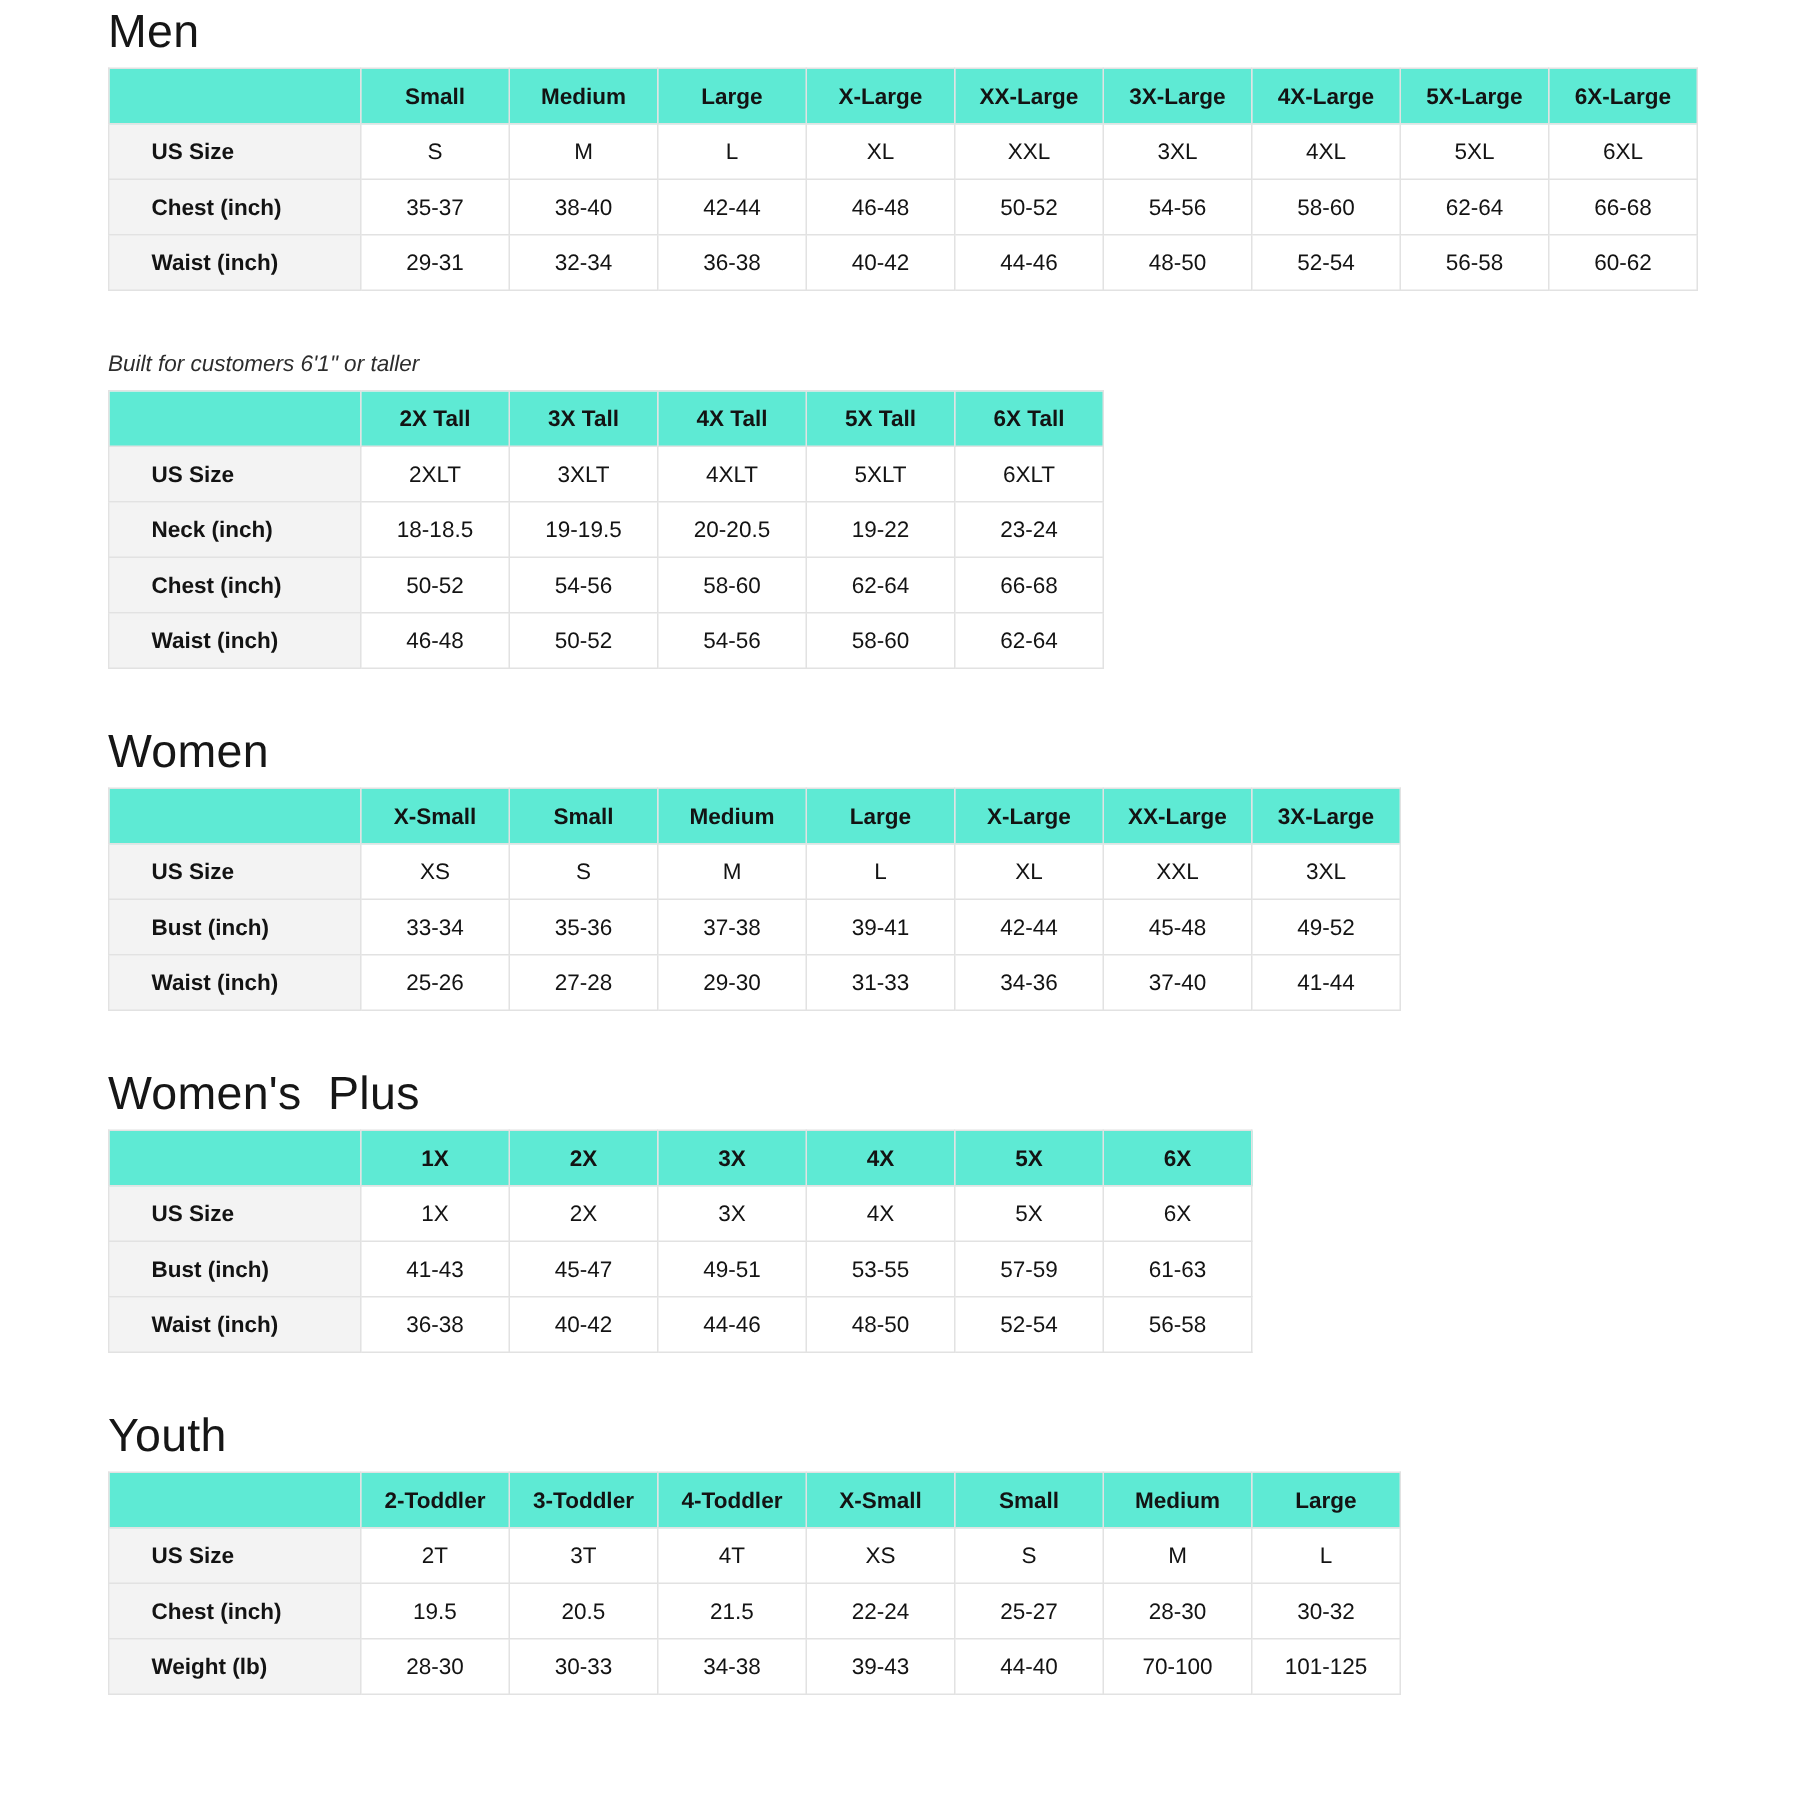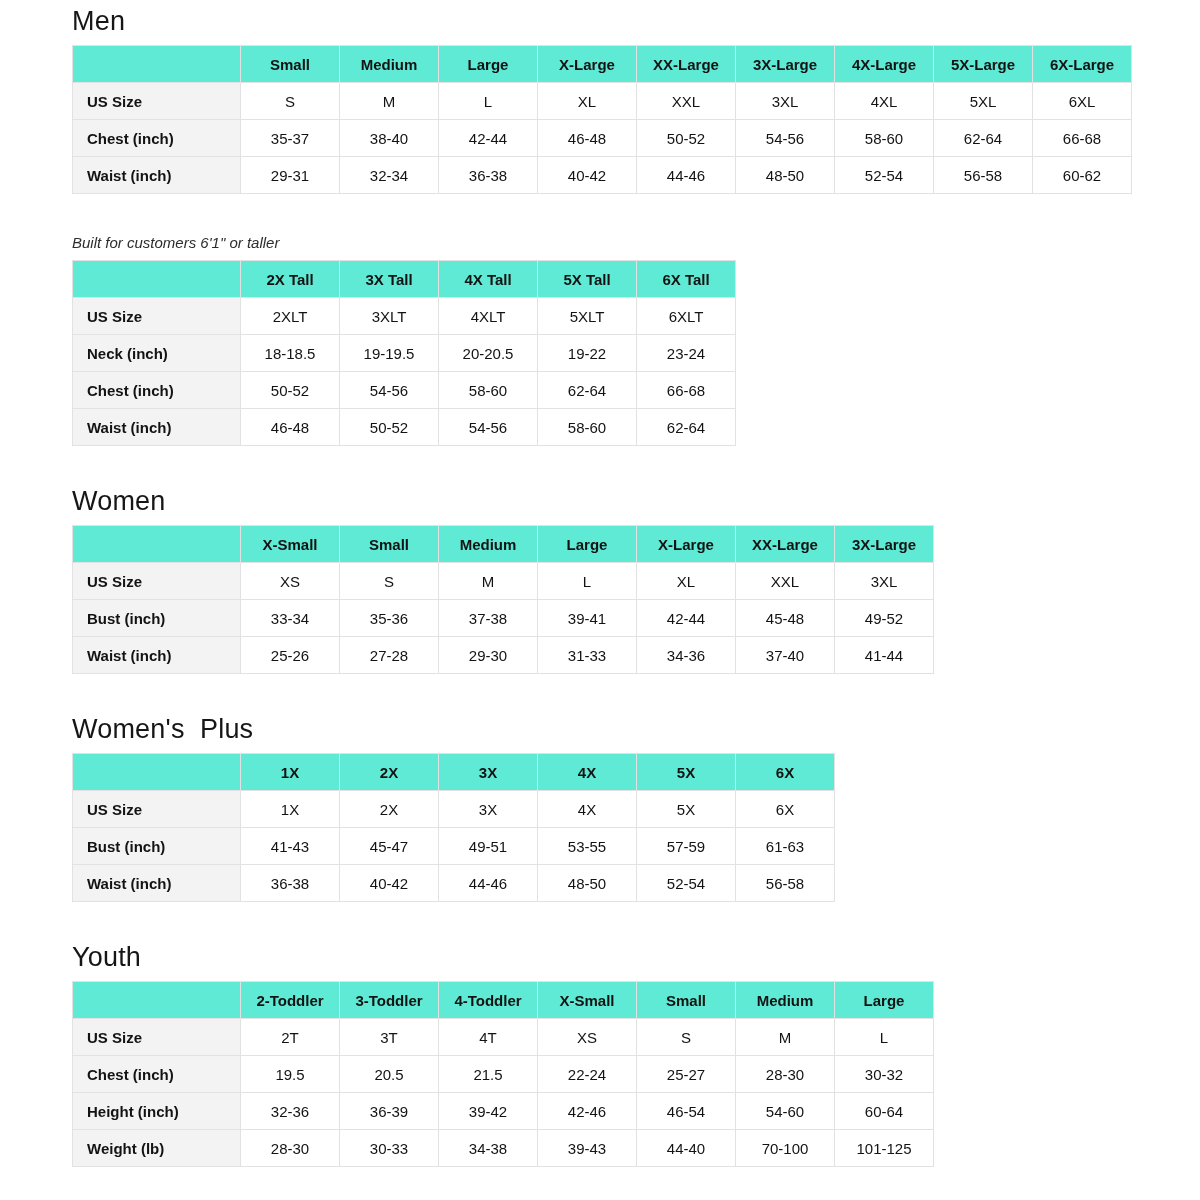--- a/index.html
+++ b/index.html
@@ -20,21 +20,21 @@
   .title-row {
     display: flex;
     align-items: baseline;
     gap: 20px;
     margin: 40px 0 9px 0;
   }
   .section:first-child .title-row {
     margin-top: 4px;
   }
   .section-title {
-    font-size: 27px;
+    font-size: 31px;
     font-weight: 400;
     line-height: 30px;
     margin: 0;
     color: #161616;
     letter-spacing: 0.2px;
   }
   .section-subtitle {
     font-size: 15px;
     font-style: italic;
     color: #2d2d2d;
@@ -57,21 +57,21 @@
     font-weight: 700;
     width: 99px;
   }
   .size-table thead th.corner {
     width: 168px;
   }
   .size-table tbody th {
     background: #f3f3f3;
     font-weight: 700;
     text-align: left;
-    padding-left: 14px;
+    padding-left: 28px;
   }
   .size-table tbody td {
     background: #ffffff;
     font-weight: 400;
   }
 </style>
 </head>
 <body>
 
 <div class="page">
@@ -320,30 +320,20 @@
             <th scope="row">Chest (inch)</th>
             <td>19.5</td>
             <td>20.5</td>
             <td>21.5</td>
             <td>22-24</td>
             <td>25-27</td>
             <td>28-30</td>
             <td>30-32</td>
           </tr>
           <tr>
-            <th scope="row">Height (inch)</th>
-            <td>32-36</td>
-            <td>36-39</td>
-            <td>39-42</td>
-            <td>42-46</td>
-            <td>46-54</td>
-            <td>54-60</td>
-            <td>60-64</td>
-          </tr>
-          <tr>
             <th scope="row">Weight (lb)</th>
             <td>28-30</td>
             <td>30-33</td>
             <td>34-38</td>
             <td>39-43</td>
             <td>44-40</td>
             <td>70-100</td>
             <td>101-125</td>
           </tr>
         </tbody>

